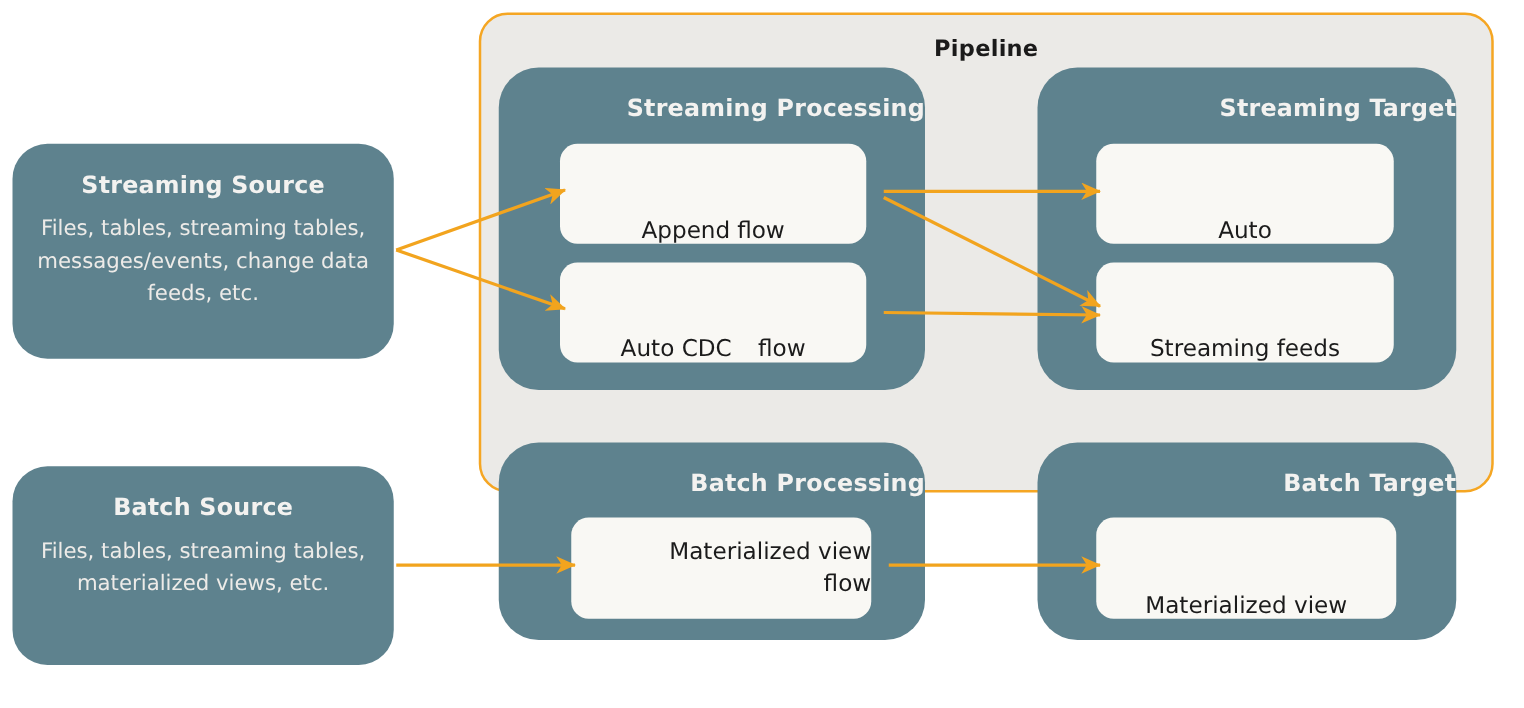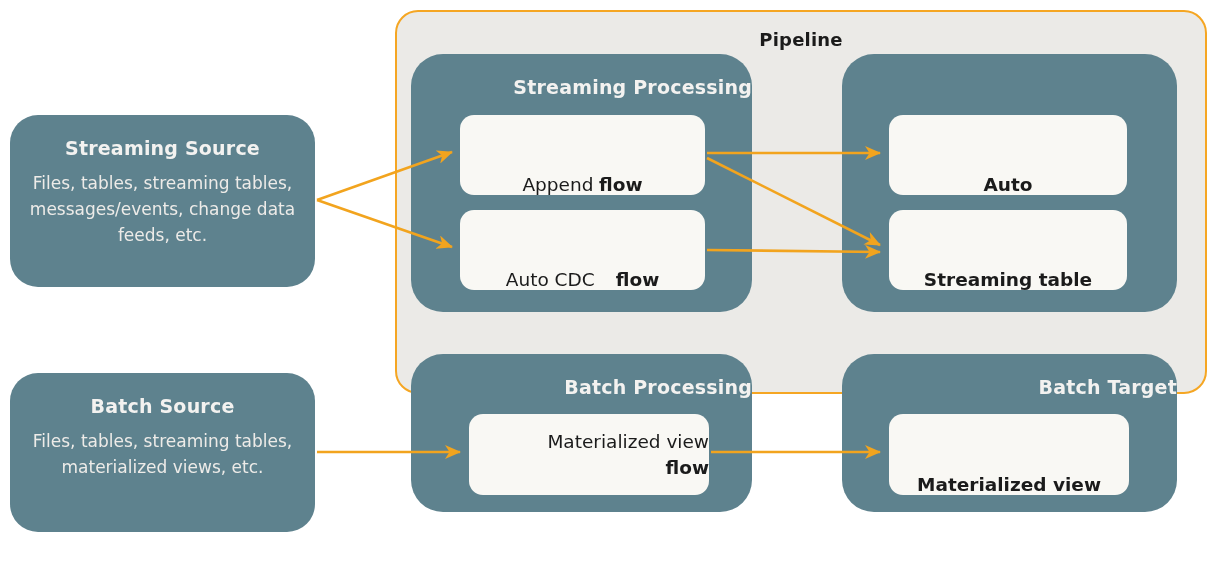--- a/index.html
+++ b/index.html
@@ -30,21 +30,21 @@
     text-align:center;
     padding:22px 18px 0 18px;
   }
   .source.streaming{left:10px;top:115px;width:305px;height:172px;}
   .source.batch{left:10px;top:373px;width:305px;height:159px;}
   .src-title{font-weight:bold;font-size:19px;letter-spacing:.2px;}
   .src-desc{margin-top:11px;font-size:17px;line-height:26px;color:#EDEBE8;}
   
   .pipeline{
     position:absolute;
-    left:395px;top:10px;width:812px;height:384px;
+    left:383px;top:10px;width:812px;height:384px;
     background:var(--color-pipeline_bg);
     border:2px solid var(--color-pipeline_border);
     border-radius:23px;
   }
   .pipeline-title{
     position:absolute;top:17px;left:0;right:0;
     text-align:center;
     font-weight:bold;font-size:18px;
     color:var(--color-text_dark);
     letter-spacing:.2px;
@@ -70,21 +70,21 @@
   .node{
     position:absolute;
     background:var(--color-node_bg);
     border-radius:14px;
     display:flex;align-items:flex-end;justify-content:center;
     gap:.30em;
     font-size:18.5px;color:var(--color-text_dark);
     text-align:center;
   }
   .node.two-line{flex-direction:column;gap:2px;line-height:24px;}
-  .nbold{font-weight:bold;}
+  .nbold{font-weight:normal;}
   .node.append{left:49px;top:61px;width:245px;height:80px;}
   .node.cdc{left:49px;top:156px;width:245px;height:80px;gap:21px;}
   .node.sink{left:47px;top:61px;width:238px;height:80px;}
   .node.stbl{left:47px;top:156px;width:238px;height:80px;}
   .node.mvflow{left:58px;top:60px;width:240px;height:81px;}
   .node.mv{left:47px;top:60px;width:240px;height:81px;}
   
   .connections{
     position:absolute;left:0;top:0;width:1219px;height:566px;
     pointer-events:none;
@@ -119,25 +119,26 @@
         <span class="nreg">Append</span>
         <span class="nbold">flow</span>
       </div>
       <div class="node cdc">
         <span class="nreg">Auto CDC</span>
         <span class="nbold">flow</span>
       </div>
     </div>
 
     <div class="group st">
+      <div class="group-title">Streaming Target</div>
       <div class="node sink">
         <span class="nbold">Auto</span>
       </div>
       <div class="node stbl">
-        <span class="nbold">Streaming table</span>
+        <span class="nbold">Streaming feeds</span>
       </div>
     </div>
 
     <div class="group bp">
       <div class="group-title">Batch Processing</div>
       <div class="node mvflow two-line">
         <span class="nreg">Materialized view</span>
         <span class="nbold">flow</span>
       </div>
     </div>

